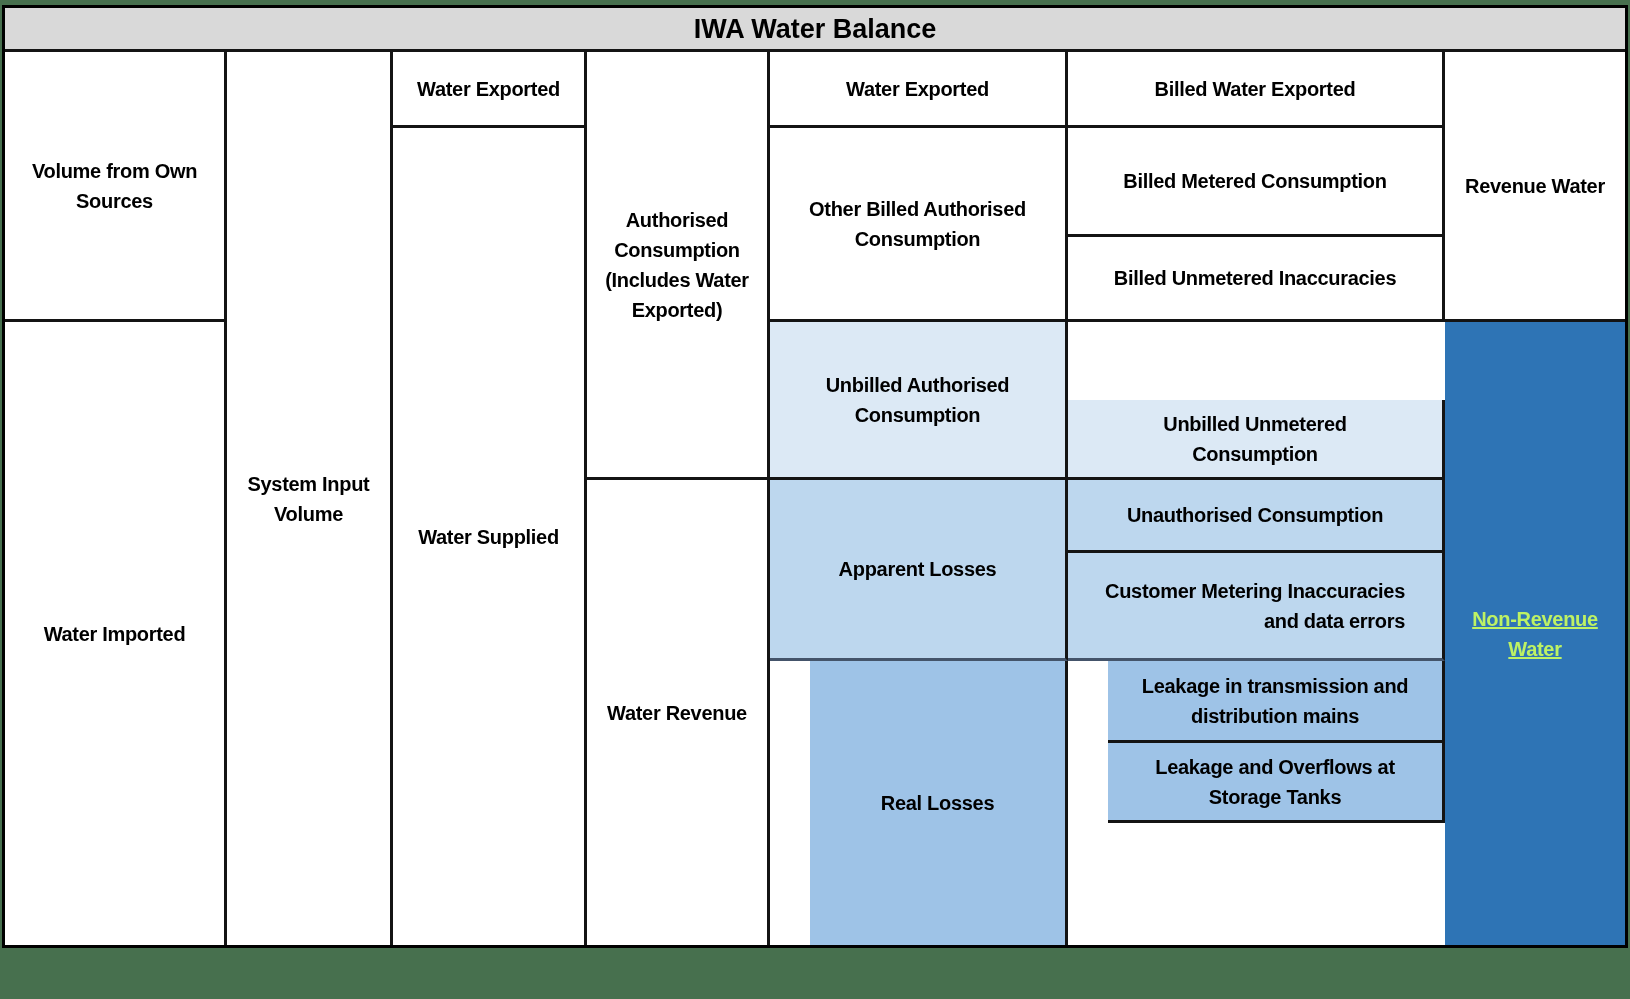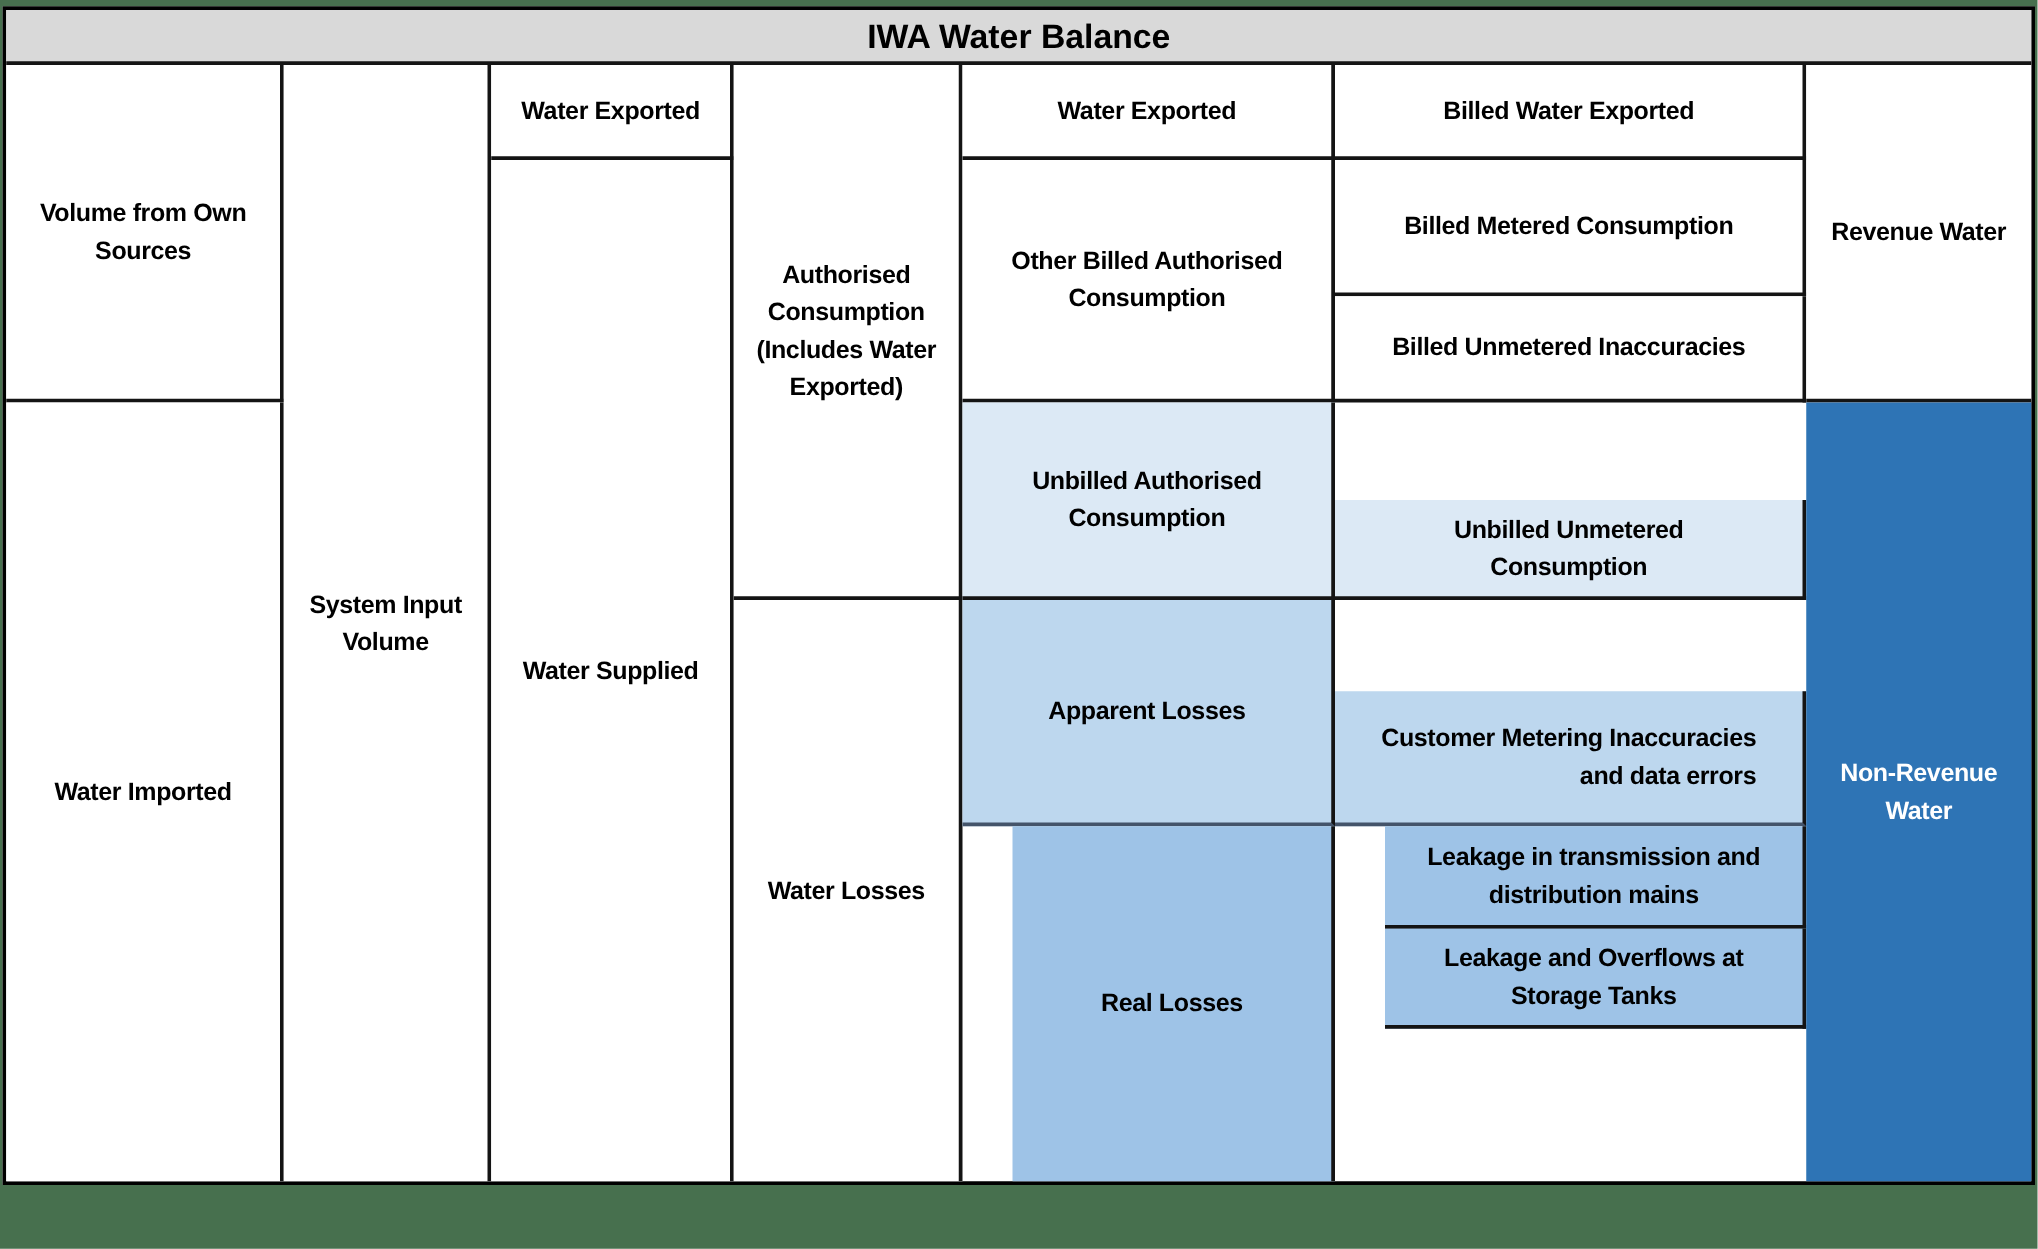--- a/index.html
+++ b/index.html
@@ -47,21 +47,21 @@
   .no-right { border-right: none; }
   .no-bottom { border-bottom: none; }
   .title-cell {
     background: #D9D9D9;
     font-size: 27px;
     letter-spacing: 0;
   }
   .bg-pale  { background: #DCE9F5; }
   .bg-light { background: #BDD7EE; }
   .bg-mid   { background: #9EC3E7; margin-left: 40px; }
-  .bg-dark  { background: #2E74B5; color: #ffffff; }
+  .bg-dark  { background: #2E74B5; color: #bef264; text-decoration: underline; }
   .divider-slate { border-bottom-color: #44546A; text-align: right; }
 </style>
 </head>
 <body>
 
 <div class="balance-table">
 
   <div class="cell title-cell no-right" style="grid-area:1/1/2/8">IWA Water Balance</div>
 
   <div class="cell" style="grid-area:2/1/5/2">Volume from Own
@@ -71,35 +71,36 @@
   <div class="cell no-bottom" style="grid-area:2/2/12/3">System Input
 Volume</div>
 
   <div class="cell" style="grid-area:2/3/3/4">Water Exported</div>
   <div class="cell no-bottom" style="grid-area:3/3/12/4">Water Supplied</div>
 
   <div class="cell" style="grid-area:2/4/7/5">Authorised
 Consumption
 (Includes Water
 Exported)</div>
-  <div class="cell no-bottom" style="grid-area:7/4/12/5">Water Losses</div>
+  <div class="cell no-bottom" style="grid-area:7/4/12/5">Water Revenue</div>
 
   <div class="cell" style="grid-area:2/5/3/6">Water Exported</div>
   <div class="cell" style="grid-area:3/5/5/6">Other Billed Authorised
 Consumption</div>
   <div class="cell bg-pale" style="grid-area:5/5/7/6">Unbilled Authorised
 Consumption</div>
   <div class="cell bg-light divider-slate" style="grid-area:7/5/9/6">Apparent Losses</div>
   <div class="cell bg-mid no-bottom" style="grid-area:9/5/12/6">Real Losses</div>
 
   <div class="cell" style="grid-area:2/6/3/7">Billed Water Exported</div>
   <div class="cell" style="grid-area:3/6/4/7">Billed Metered Consumption</div>
   <div class="cell" style="grid-area:4/6/5/7">Billed Unmetered Inaccuracies</div>
   <div class="cell bg-pale" style="grid-area:6/6/7/7">Unbilled Unmetered
 Consumption</div>
+  <div class="cell bg-light" style="grid-area:7/6/8/7">Unauthorised Consumption</div>
   <div class="cell bg-light divider-slate" style="grid-area:8/6/9/7">Customer Metering Inaccuracies
 and data errors</div>
   <div class="cell bg-mid" style="grid-area:9/6/10/7">Leakage in transmission and
 distribution mains</div>
   <div class="cell bg-mid" style="grid-area:10/6/11/7">Leakage and Overflows at
 Storage Tanks</div>
 
   <div class="cell no-right" style="grid-area:2/7/5/8">Revenue Water</div>
   <div class="cell bg-dark no-right no-bottom" style="grid-area:5/7/12/8">Non-Revenue
 Water</div>

